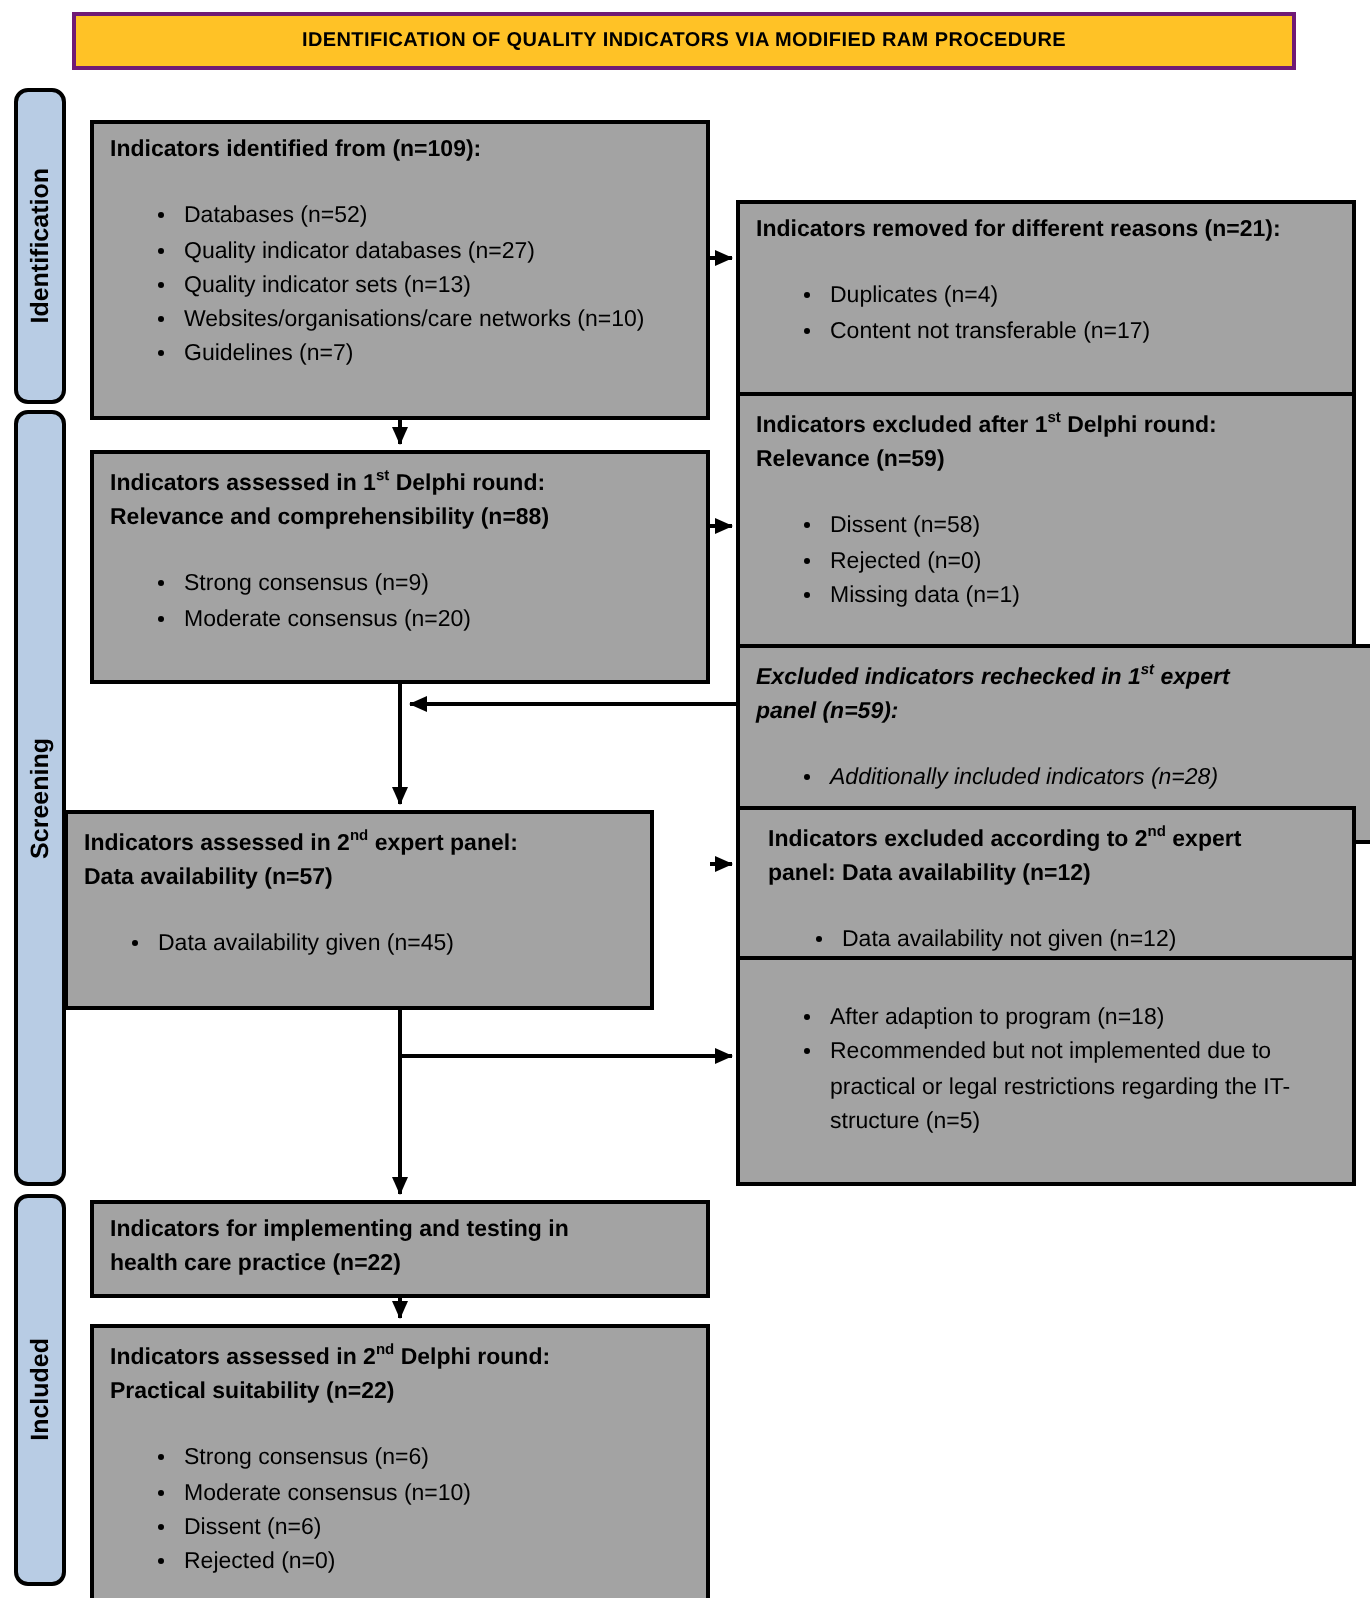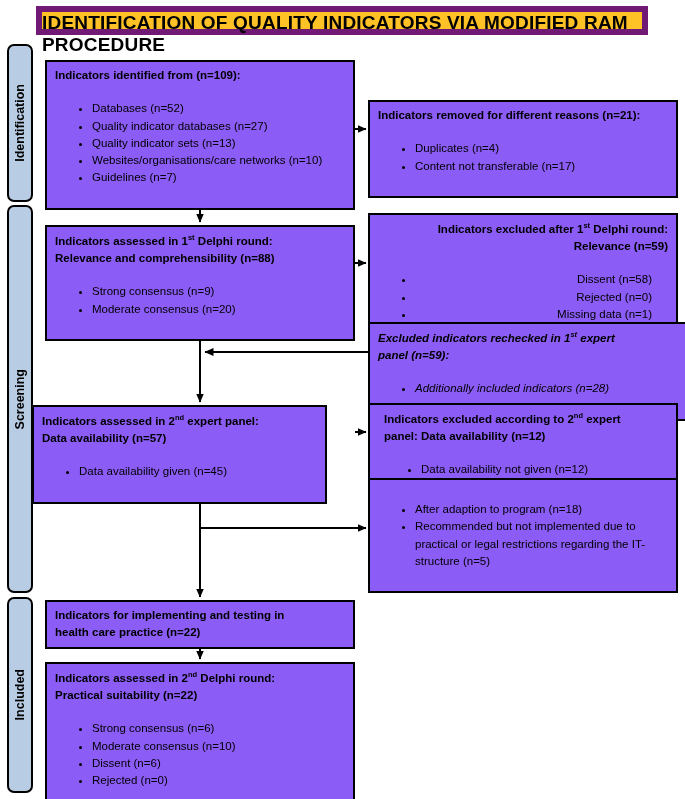--- a/index.html
+++ b/index.html
@@ -1,23 +1,23 @@
 <!DOCTYPE html>
 <html><head>
 <meta charset="utf-8">
 <style>
   html,body{margin:0;padding:0;background:#fff;font-family:"Liberation Sans",sans-serif;}
   .canvas{position:relative;width:685px;height:799px;background:#fff;overflow:hidden;}
-  .banner{position:absolute;left:36px;top:6px;width:612px;height:29px;background:#FFC226;border:6px solid #701a75;
-          box-sizing:border-box;display:flex;align-items:flex-start;justify-content:center;
-          font-weight:bold;font-size:19px;color:#000;letter-spacing:.2px;}
+  .banner{position:absolute;left:36px;top:6px;width:612px;height:29px;background:#FFC226;border:2px solid #701a75;
+          box-sizing:border-box;display:flex;align-items:center;justify-content:center;
+          font-weight:bold;font-size:10px;color:#000;letter-spacing:.2px;}
   .stage{position:absolute;left:7px;width:26px;background:#B8CCE4;border:2px solid #000;border-radius:7px;
          box-sizing:border-box;display:flex;align-items:center;justify-content:center;}
   .stage span{writing-mode:vertical-rl;transform:rotate(180deg);font-weight:bold;font-size:12.5px;color:#000;white-space:nowrap;}
-  .fbox{position:absolute;background:#8b5cf6;border:2px solid #000;box-sizing:border-box;
+  .fbox{position:absolute;background:#a3a3a3;border:2px solid #000;box-sizing:border-box;
         padding:5px 8px;font-size:11.5px;color:#000;line-height:1.5;}
   .fbox .line{font-weight:bold;white-space:nowrap;}
   .fbox ul{margin:16px;padding-left:21px;}
   .fbox li{line-height:1.5;}
   sup{font-size:7.5px;font-weight:bold;}
   svg.arrows{position:absolute;left:0;top:0;pointer-events:none;}
 </style>
 </head>
 <body>
 
@@ -99,21 +99,21 @@
   </div>
 
   <div class="fbox" style="left:368px;top:100px;width:310px;min-height:58px;">
     <div class="line"><span>Indicators removed for different reasons (n=21):</span></div>
     <ul>
       <li>Duplicates (n=4)</li>
       <li>Content not transferable (n=17)</li>
     </ul>
   </div>
 
-  <div class="fbox" style="left:368px;top:213px;width:310px;min-height:100px;text-align:right;">
+  <div class="fbox" style="left:368px;top:196px;width:310px;min-height:100px;">
     <div class="line"><span>Indicators excluded after 1</span><sup>st</sup><span> Delphi round:</span></div>
     <div class="line"><span>Relevance (n=59)</span></div>
     <ul>
       <li>Dissent (n=58)</li>
       <li>Rejected (n=0)</li>
       <li>Missing data (n=1)</li>
     </ul>
   </div>
 
   <div class="fbox" style="left:368px;top:322px;width:370px;min-height:60px;font-style:italic;">

